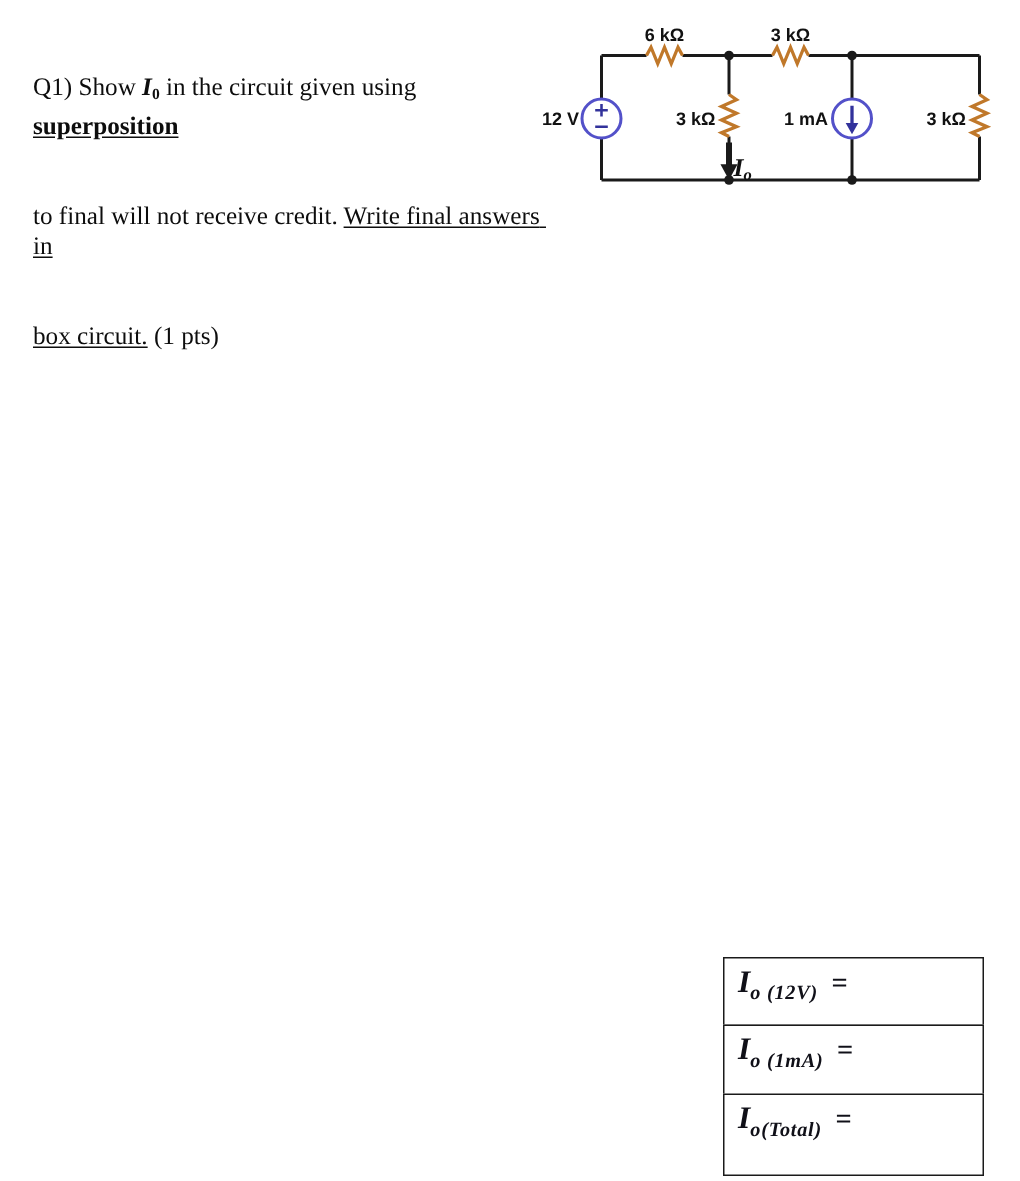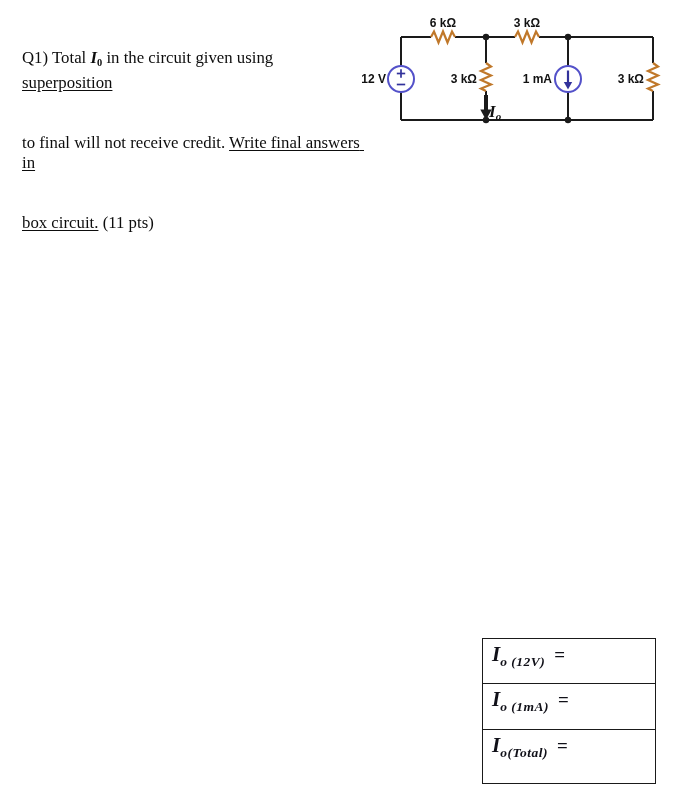--- a/index.html
+++ b/index.html
@@ -9,21 +9,21 @@
   }
   
   .question{
     position:absolute;left:22px;top:8px;width:345px;
     font-size:16.8px;line-height:20px;color:#0d0d0d;white-space:pre-wrap;
   }
   .qline{display:block;}
   .b{font-weight:normal;}
   .bi{font-weight:bold;font-style:italic;}
   .bsub{font-weight:bold;font-size:0.62em;vertical-align:-0.28em;}
-  .bu{font-weight:normal;text-decoration:underline;text-underline-offset:2px;}
+  .bu{font-weight:bold;text-decoration:underline;text-underline-offset:2px;}
   .u{text-decoration:underline;text-underline-offset:2px;}
   
   .circuit{position:absolute;left:355px;top:0;}
   .clabel{
     font-family:"Liberation Sans", sans-serif;font-weight:bold;font-size:12px;fill:#111;
   }
   .iolabel{
     font-family:"Liberation Serif", serif;font-style:italic;font-weight:bold;
     font-size:17px;fill:#111;
   }
@@ -40,23 +40,23 @@
   .amain{font-style:italic;font-weight:bold;font-size:21px;}
   .asub{font-style:italic;font-weight:bold;font-size:13.5px;position:relative;top:5px;letter-spacing:0.5px;}
   .aeq{font-weight:bold;font-size:19px;margin-left:9px;}
 </style>
 </head>
 <body>
 
 <div class="page">
 
   <div class="question">
-    <span class="qline"><span class="b">Q1)</span><span> Total </span><span class="bi">I</span><span class="bsub">0</span><span> in the circuit given using </span><span class="bu">superposition</span></span>
+    <span class="qline"><span class="b">Q1)</span><span> Show </span><span class="bi">I</span><span class="bsub">0</span><span> in the circuit given using </span><span class="bu">superposition</span></span>
     <span class="qline"><span>to final will not receive credit. </span><span class="u">Write final answers in</span></span>
-    <span class="qline"><span class="u">box circuit.</span><span> </span><span class="b">(11 pts)</span></span>
+    <span class="qline"><span class="u">box circuit.</span><span> </span><span class="b">(1 pts)</span></span>
   </div>
 
   <svg class="circuit" width="325" height="145" viewBox="0 0 325 145">
 
     <g fill="none" stroke-width="2" stroke="#1a1a1a">
       <path d="M46 37 H76 M100 37 H160 M184 37 H298"></path>
       <path d="M46 120 H298"></path>
       <path d="M46 37 V66 M46 92 V120"></path>
       <path d="M131 37 V63 M131 91 V120"></path>
       <path d="M213 37 V66 M213 92 V120"></path>

